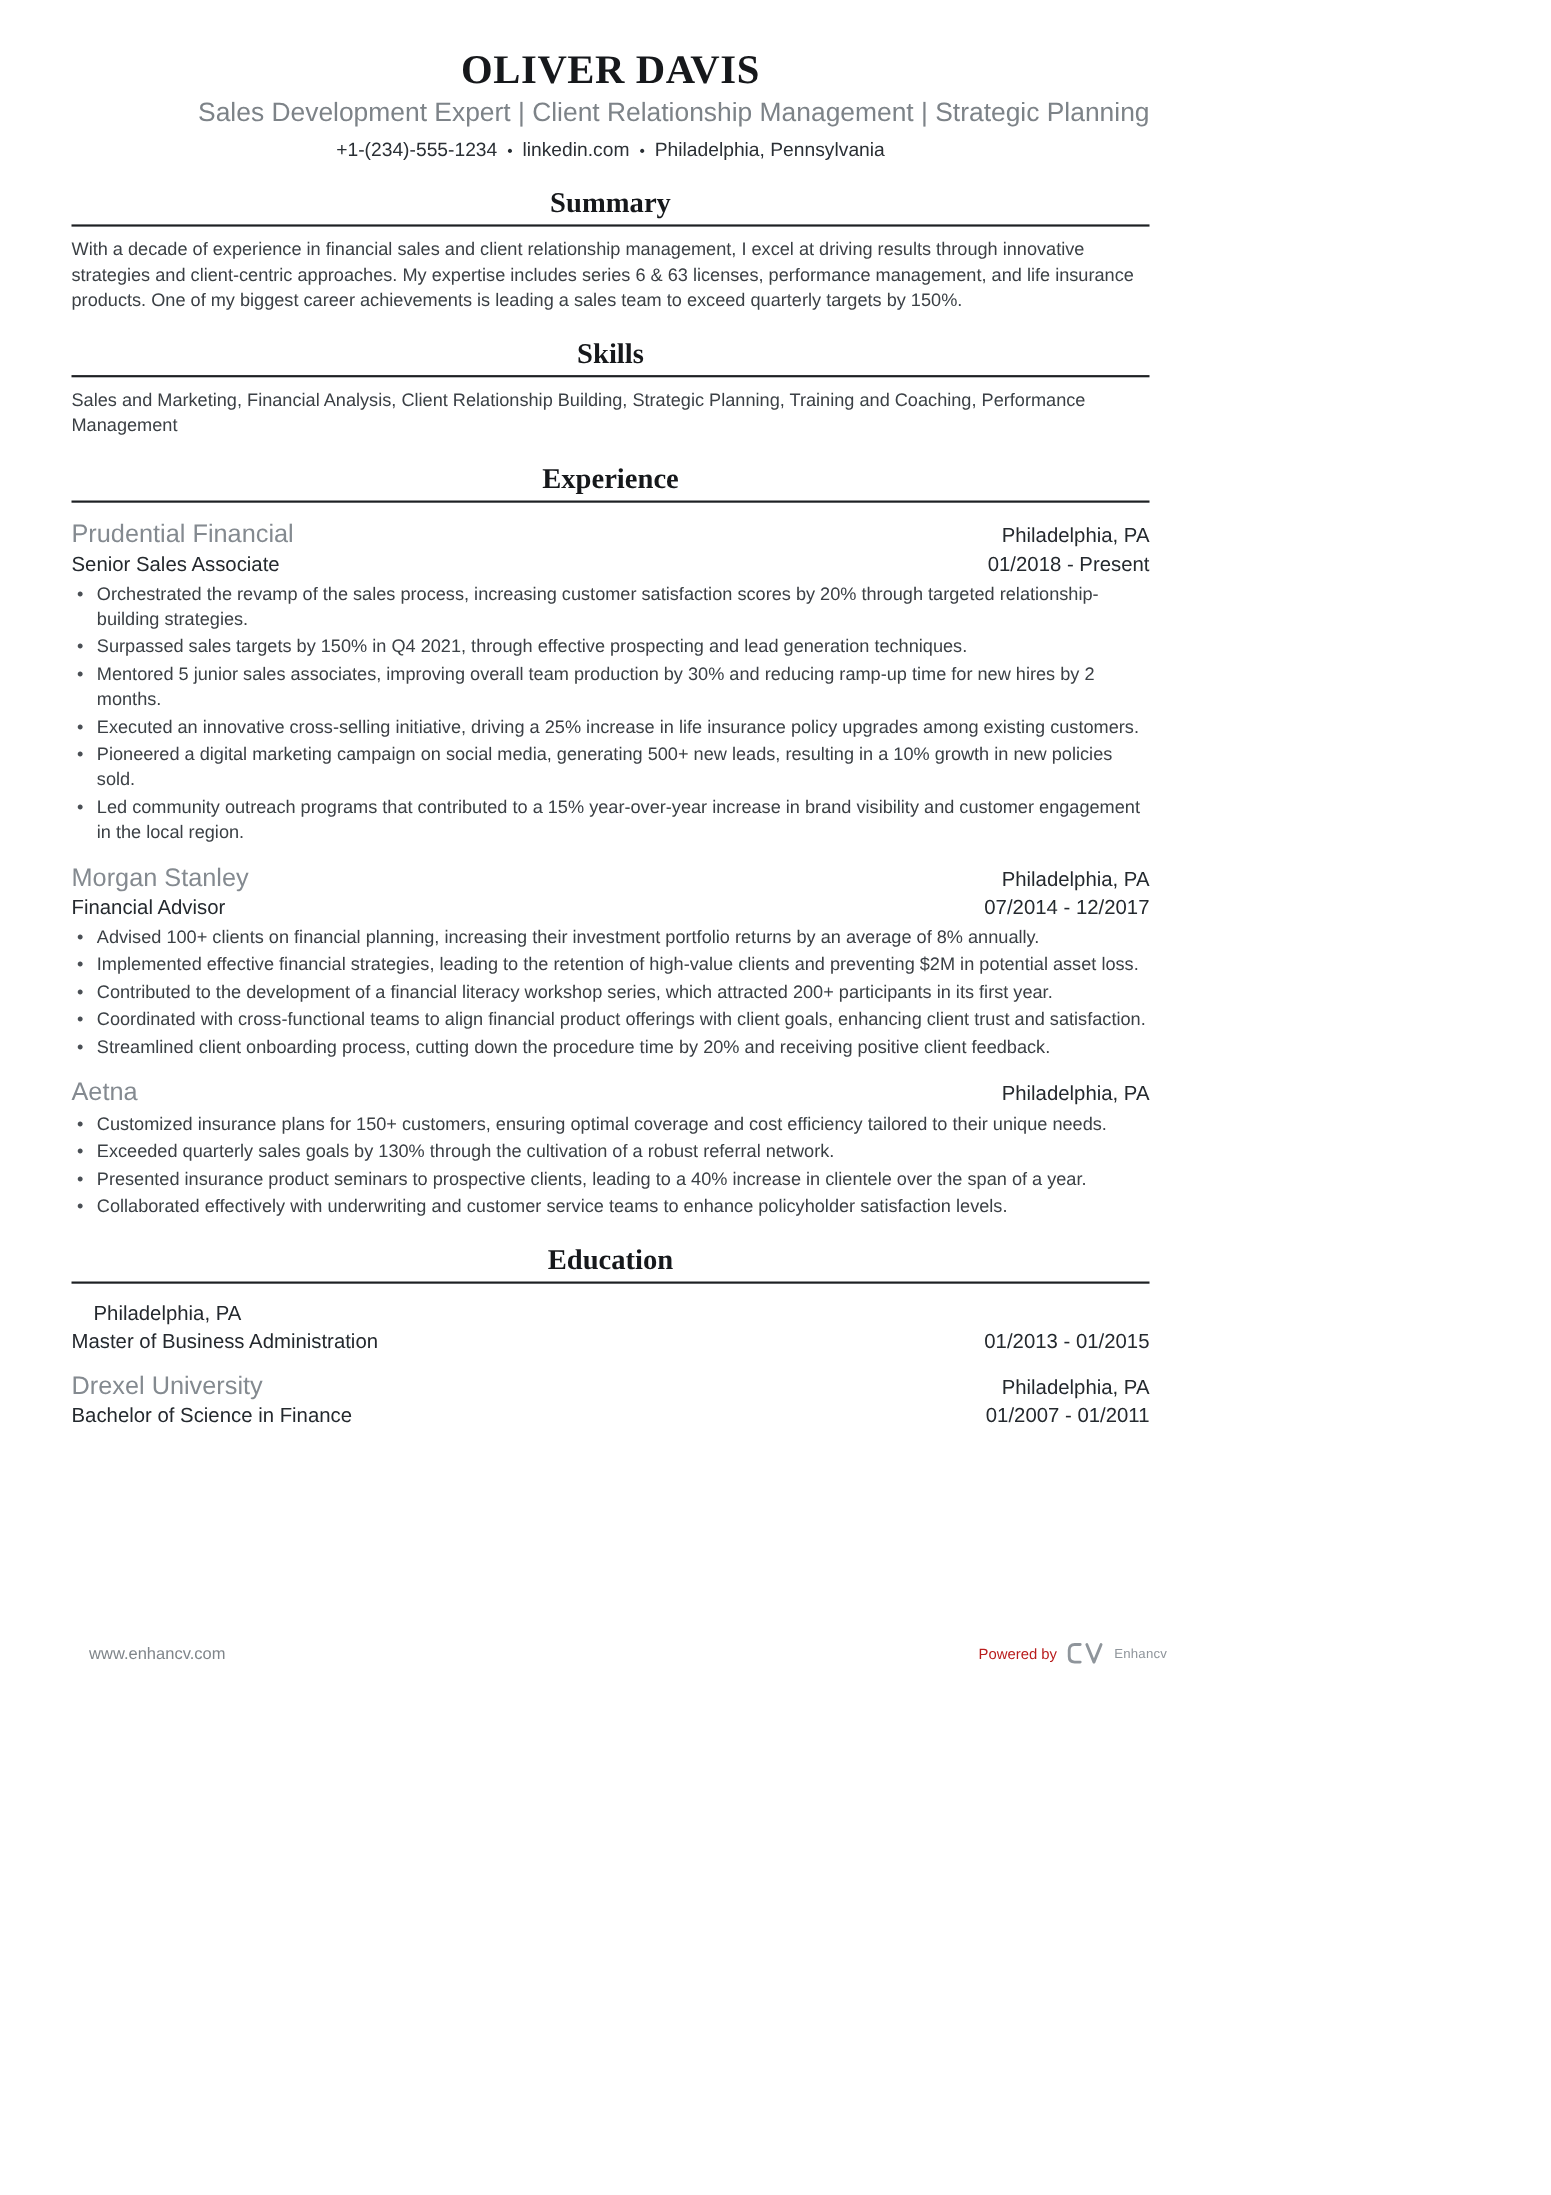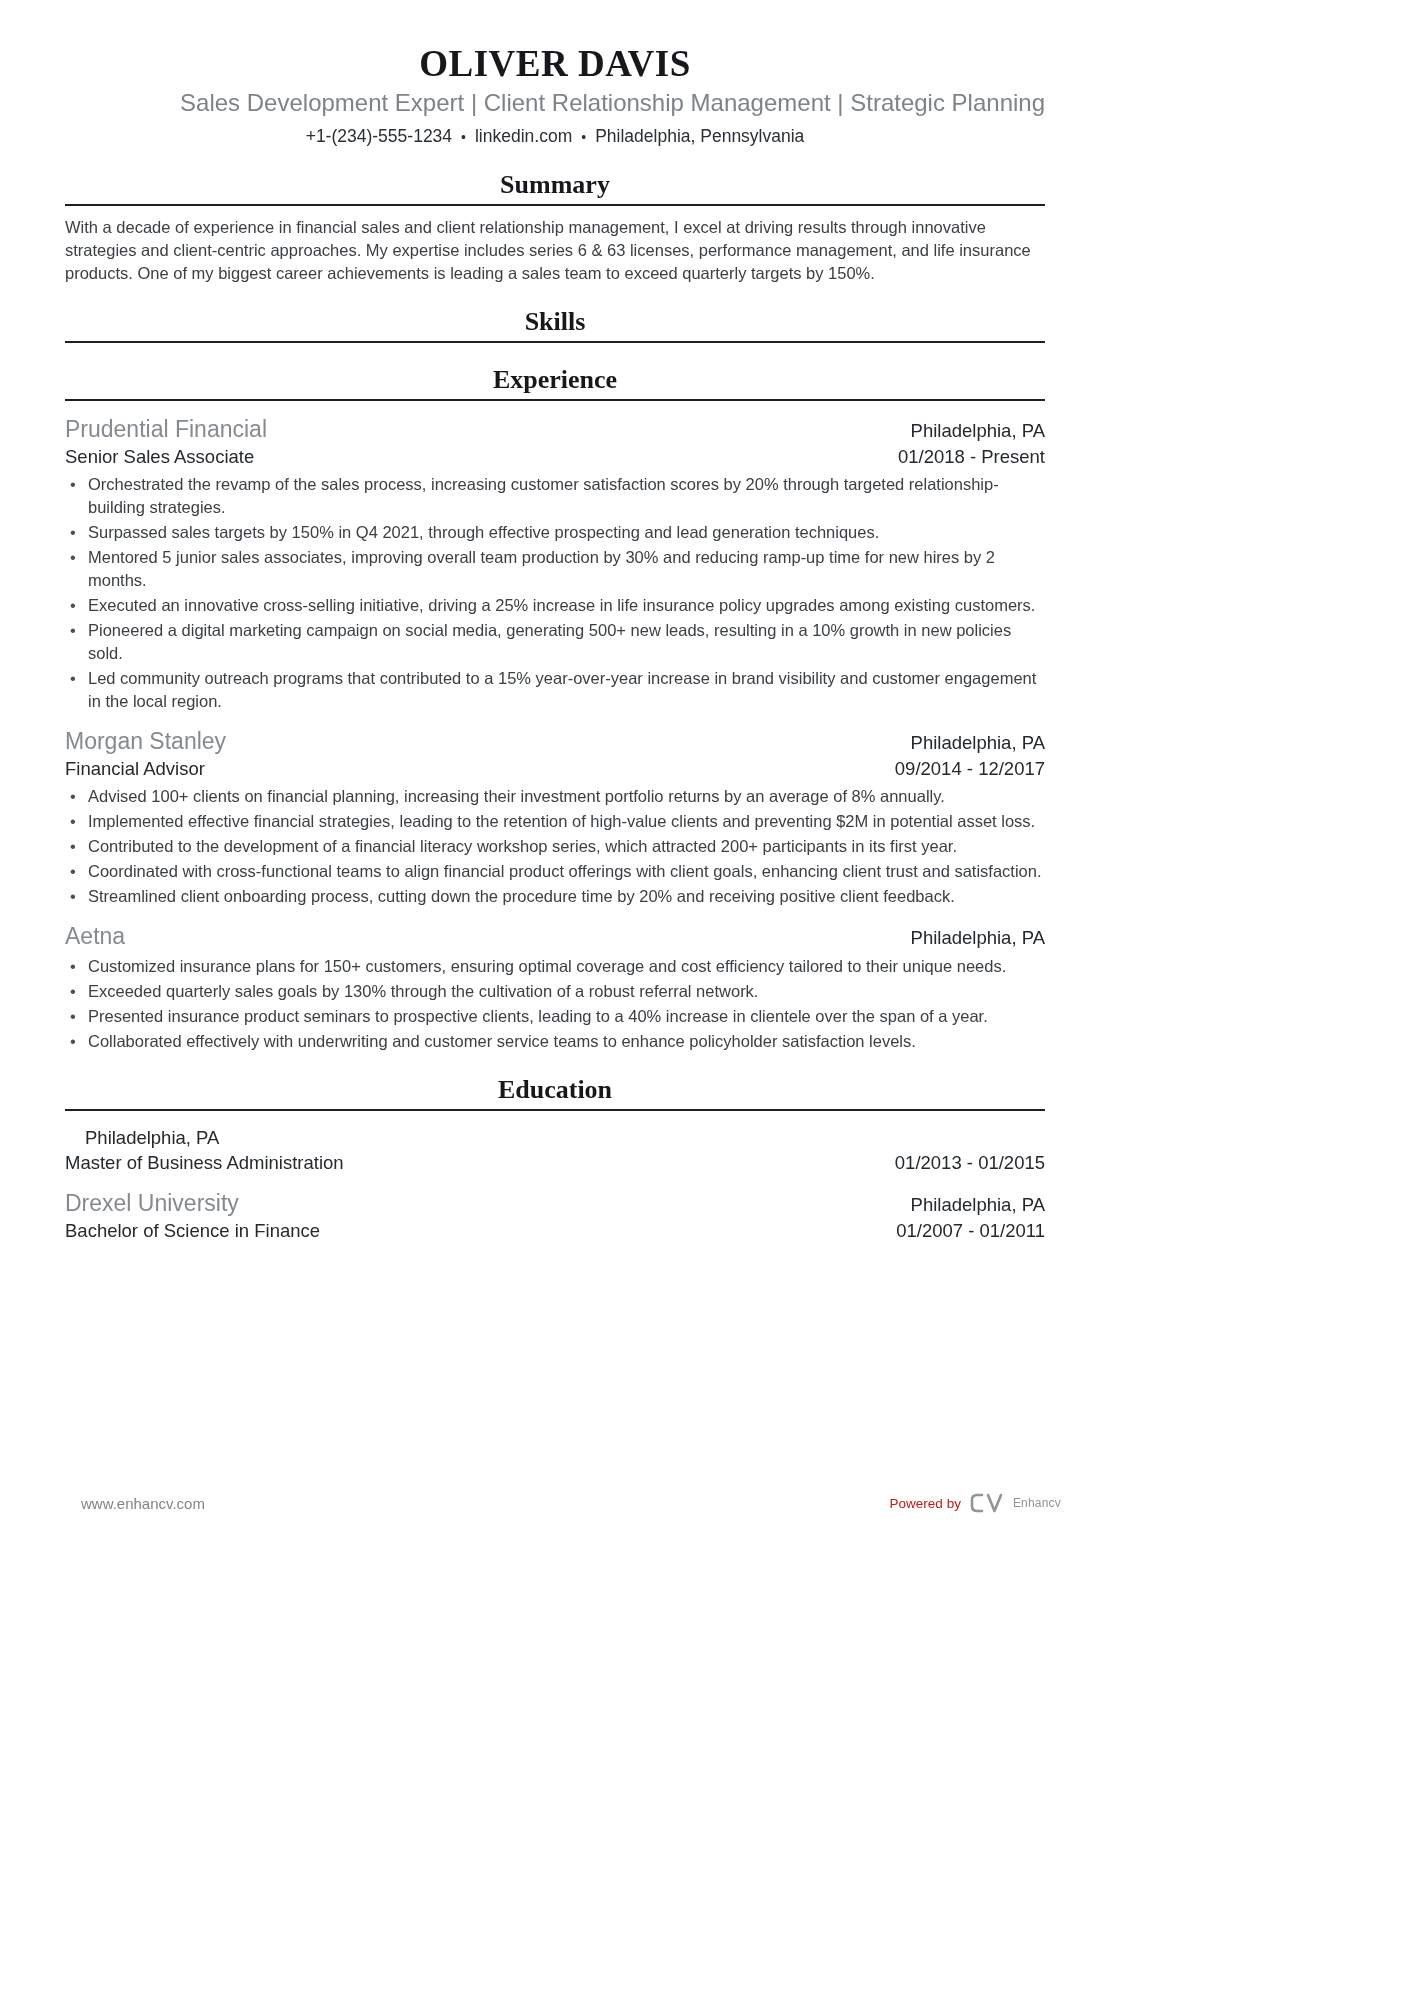--- a/index.html
+++ b/index.html
@@ -79,20 +79,21 @@
 
   <section class="section">
     <h2 class="section-title">Summary</h2>
     <div class="rule"></div>
     <p class="paragraph">With a decade of experience in financial sales and client relationship management, I excel at driving results through innovative strategies and client-centric approaches. My expertise includes series 6 &amp; 63 licenses, performance management, and life insurance products. One of my biggest career achievements is leading a sales team to exceed quarterly targets by 150%.</p>
   </section>
 
   <section class="section">
     <h2 class="section-title">Skills</h2>
     <div class="rule"></div>
+    <p class="paragraph">Sales and Marketing, Financial Analysis, Client Relationship Building, Strategic Planning, Training and Coaching, Performance Management</p>
   </section>
 
   <section class="section">
     <h2 class="section-title">Experience</h2>
     <div class="rule"></div>
 
     <article class="job">
       <div class="row">
         <h3 class="company">Prudential Financial</h3>
         <span class="meta">Philadelphia, PA</span>
@@ -129,21 +130,21 @@
       </ul>
     </article>
 
     <article class="job">
       <div class="row">
         <h3 class="company">Morgan Stanley</h3>
         <span class="meta">Philadelphia, PA</span>
       </div>
       <div class="row">
         <span class="role">Financial Advisor</span>
-        <span class="meta">09/2014 - 12/2017</span>
+        <span class="meta">07/2014 - 12/2017</span>
       </div>
       <ul class="bullets">
         <li class="bullet">
           <span class="marker">•</span>
           <span class="btext">Advised 100+ clients on financial planning, increasing their investment portfolio returns by an average of 8% annually.</span>
         </li>
         <li class="bullet">
           <span class="marker">•</span>
           <span class="btext">Implemented effective financial strategies, leading to the retention of high-value clients and preventing $2M in potential asset loss.</span>
         </li>

